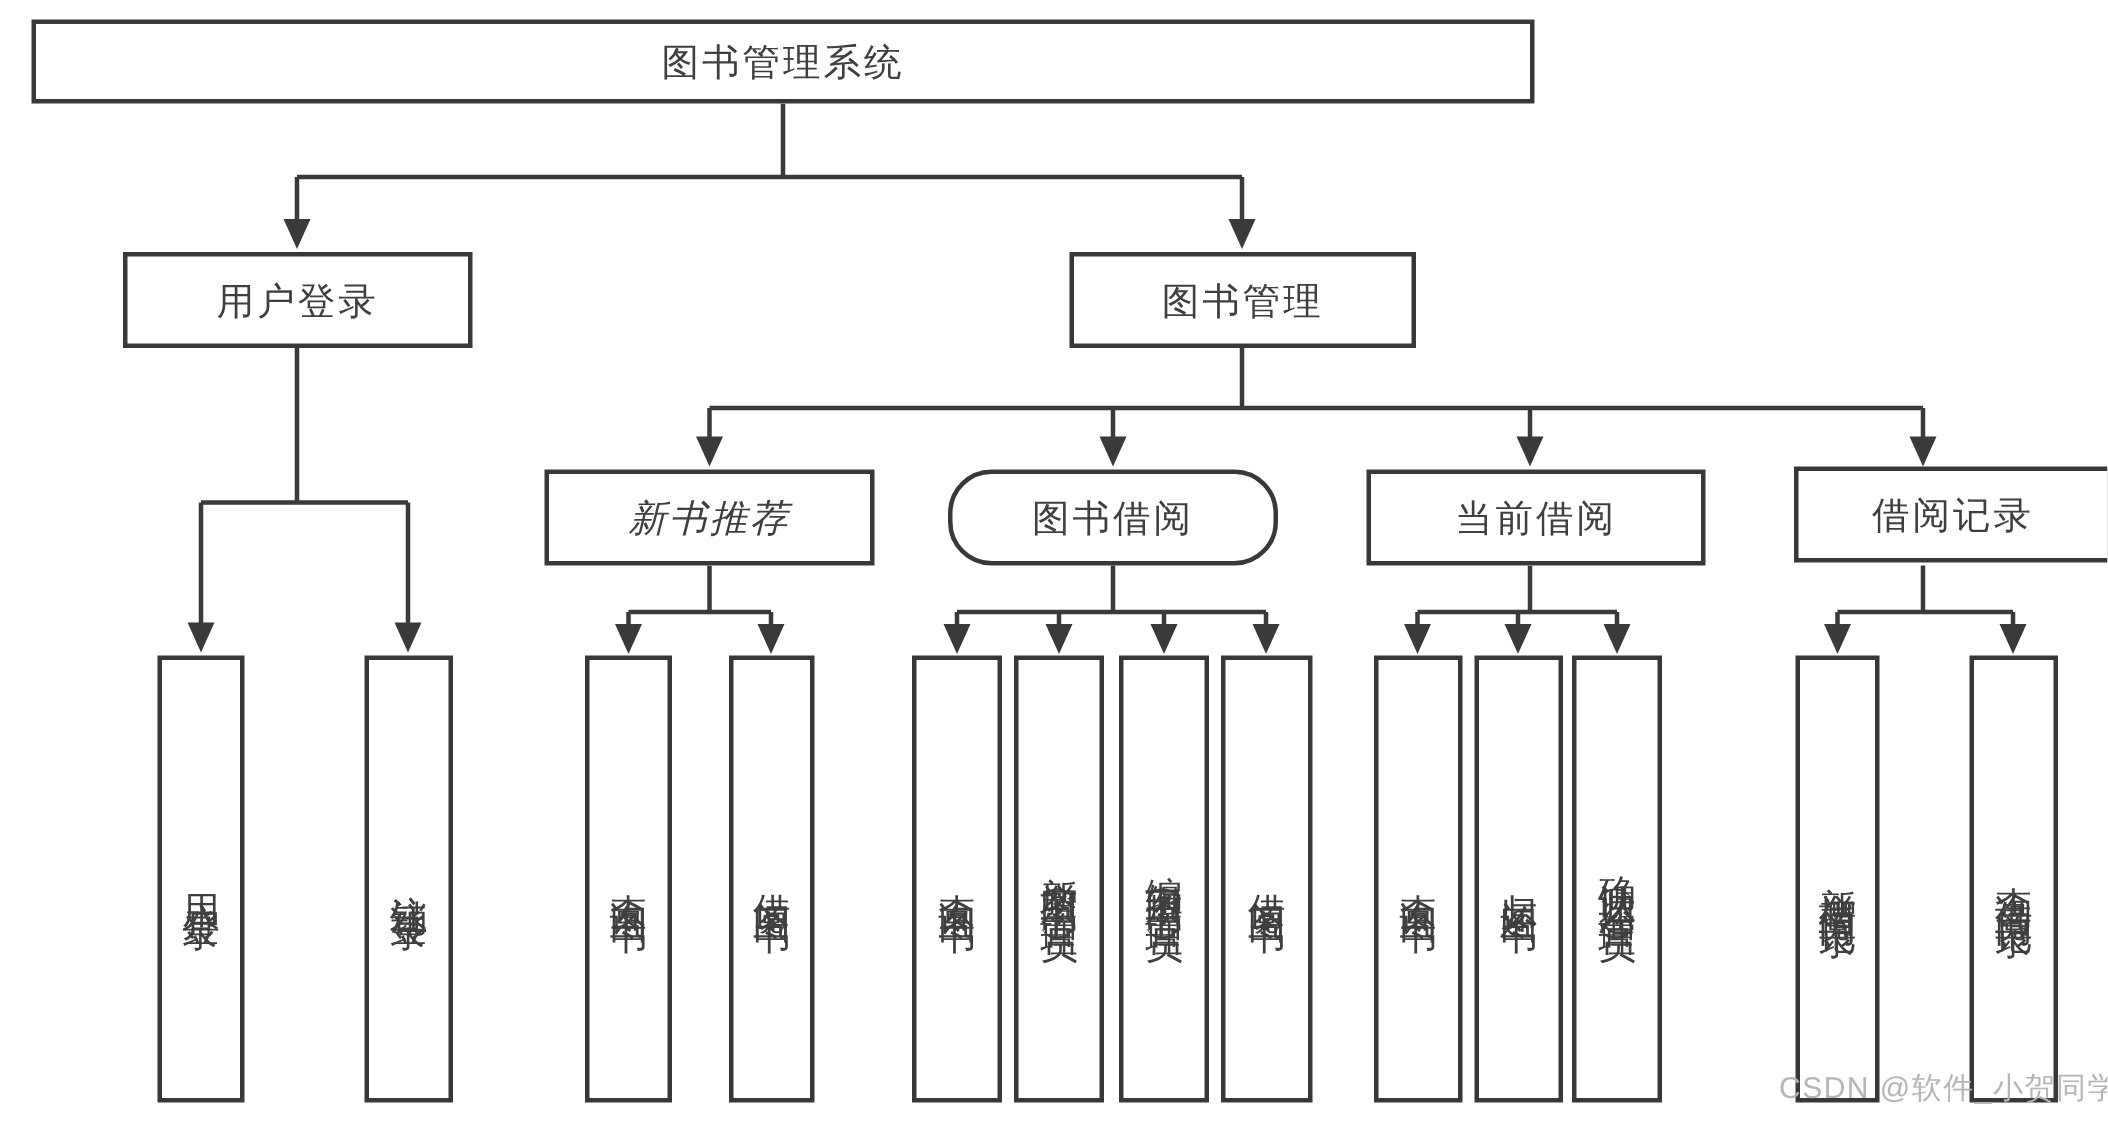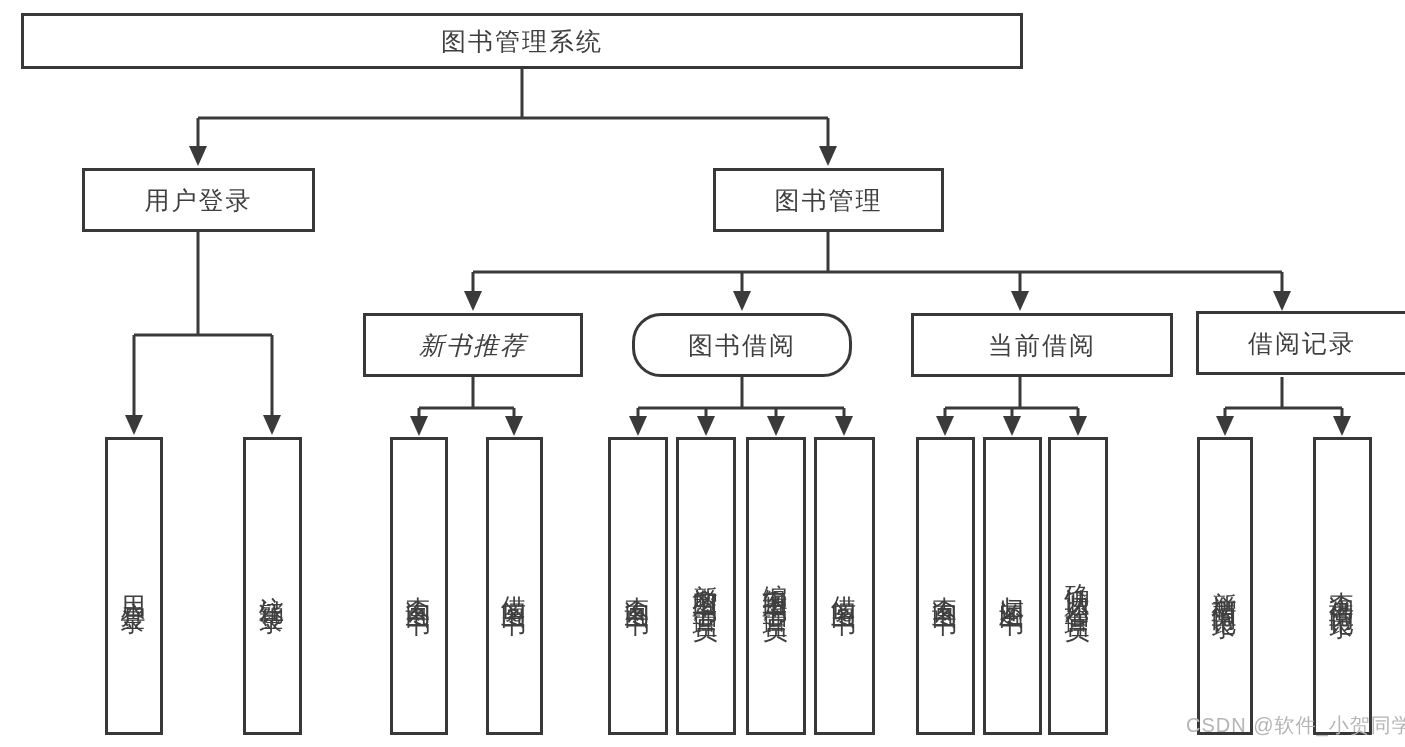--- a/index.html
+++ b/index.html
@@ -116,21 +116,21 @@
     </g>
   </svg>
 
   <div class="hbox" style="left:21px; top:13px; width:1002px; height:56px;">图书管理系统</div>
 
   <div class="hbox" style="left:82px; top:168px; width:233px; height:64px;">用户登录</div>
   <div class="hbox" style="left:713px; top:168px; width:231px; height:64px;">图书管理</div>
 
   <div class="hbox" style="left:363px; top:313px; width:220px; height:64px;font-style:italic;">新书推荐</div>
   <div class="hbox" style="left:632px; top:313px; width:220px; height:64px;border-radius:29px;">图书借阅</div>
-  <div class="hbox" style="left:911px; top:313px; width:262px; height:64px;">当前借阅</div>
+  <div class="hbox" style="left:911px; top:313px; width:226px; height:64px;">当前借阅</div>
   <div class="hbox" style="left:1172px; top:311px; width:212px; height:64px;margin-left:24px;">借阅记录</div>
 
   <div class="vbox" style="left:105px; width:58px;">用户登录</div>
   <div class="vbox" style="left:243px; width:59px;">注销登录</div>
 
   <div class="vbox" style="left:390px; width:58px;">查询图书</div>
   <div class="vbox" style="left:486px; width:57px;">借阅图书</div>
 
   <div class="vbox" style="left:608px; width:60px;">查询图书</div>
   <div class="vbox" style="left:676px; width:60px;">新增图书（管理员）</div>

